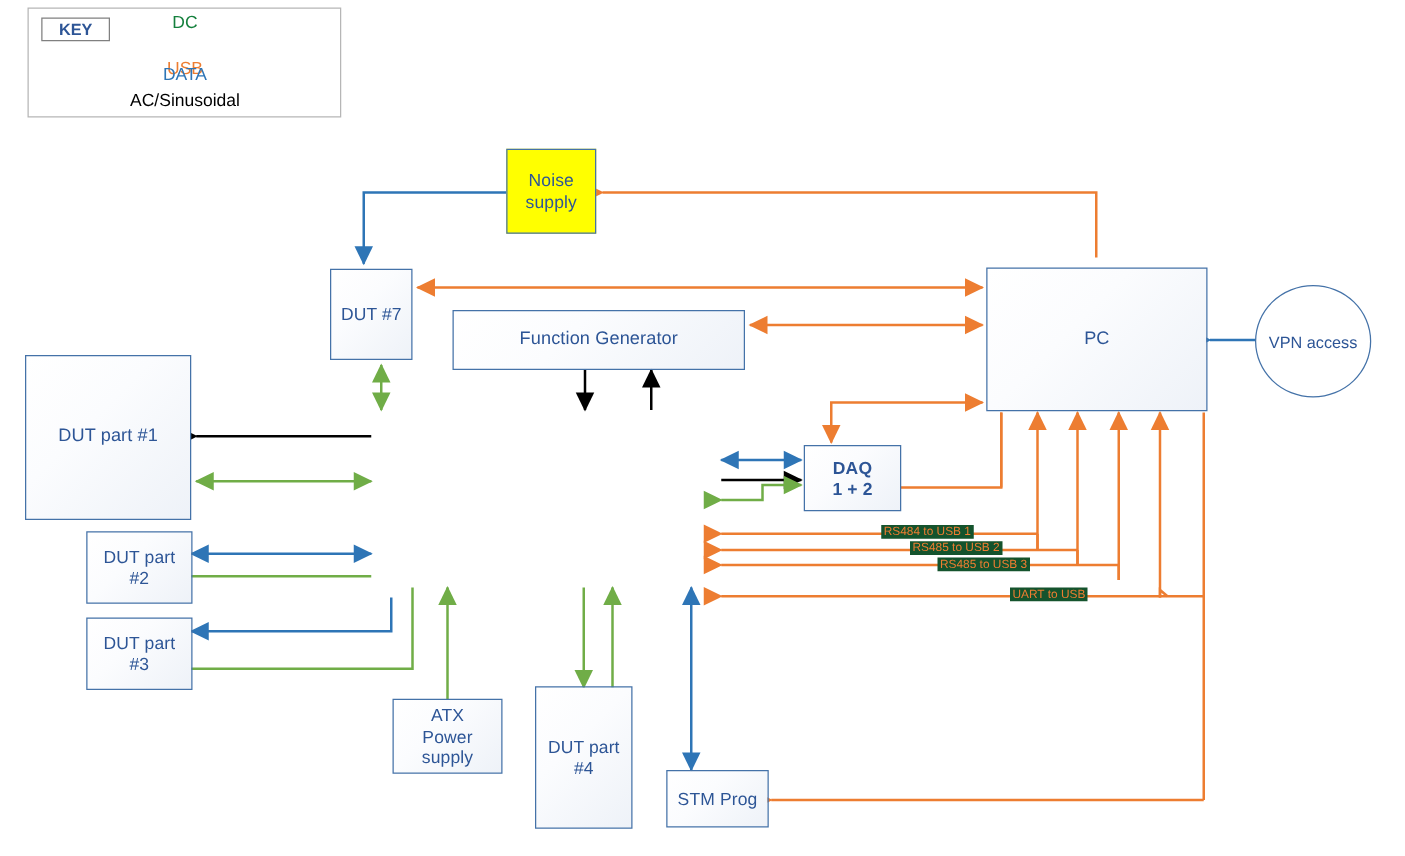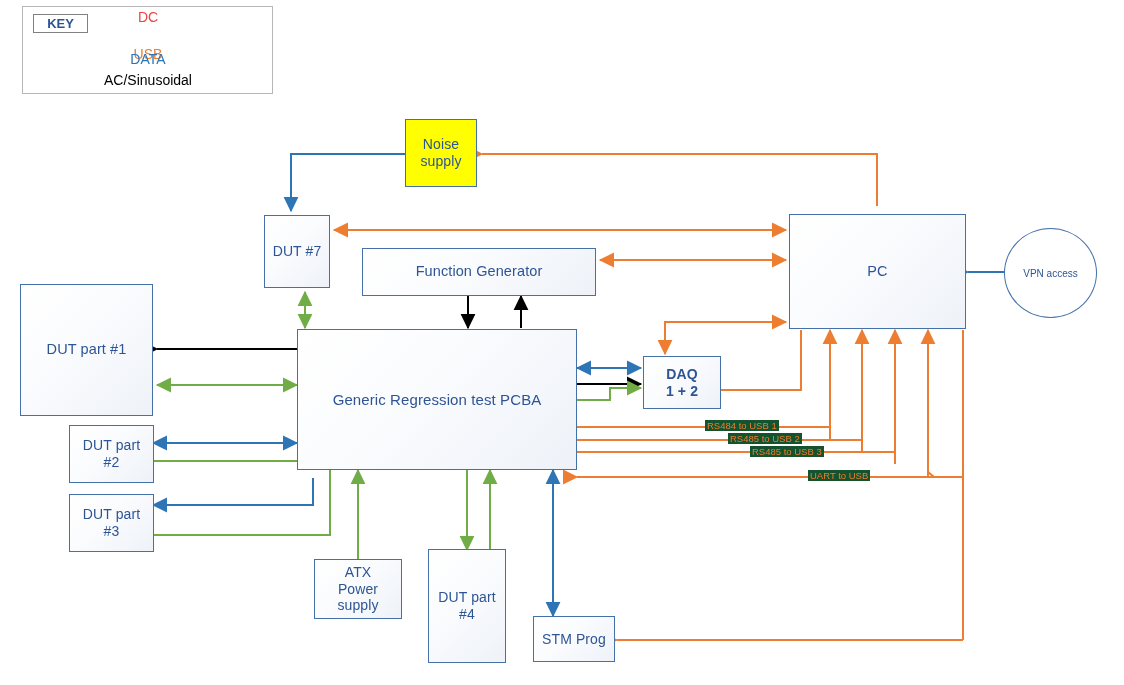--- a/index.html
+++ b/index.html
@@ -31,21 +31,21 @@
   .black{stroke:#000000;}
 </style>
 </head>
 <body>
 
 <div id="stage">
 
   <div class="keybox" style="left:22px;top:6px;width:251px;height:88px;"></div>
   <div class="keytag" style="left:33px;top:14px;width:55px;height:19px;">KEY</div>
 
-  <div class="keyline" style="left:88px;top:9px;width:120px;color:#ef4444;">DC</div>
+  <div class="keyline" style="left:88px;top:9px;width:120px;color:#15803d;">DC</div>
   <div class="keyline" style="left:88px;top:46px;width:120px;color:#ed7d31;">USB</div>
   <div class="keyline" style="left:88px;top:51px;width:120px;color:#2e75b6;">DATA</div>
   <div class="keyline" style="left:88px;top:72px;width:120px;color:#000000;">AC/Sinusoidal</div>
 
   <svg class="wires" viewBox="0 0 1124 685">
     <defs>
       <marker id="ab" markerWidth="9" markerHeight="9" refX="7.6" refY="4.5" orient="auto" markerUnits="strokeWidth">
         <path d="M0.6,0.8 L8.2,4.5 L0.6,8.2 Z" fill="#2e75b6"></path>
       </marker>
       <marker id="ao" markerWidth="9" markerHeight="9" refX="7.6" refY="4.5" orient="auto" markerUnits="strokeWidth">
@@ -139,31 +139,30 @@
 
   <div class="box yellow" style="left:405px;top:119px;width:72px;height:68px;font-size:14px;white-space:pre-line;">Noise
 supply</div>
 
   <div class="box" style="left:264px;top:215px;width:66px;height:73px;font-size:14px;">DUT #7</div>
 
   <div class="box" style="left:789px;top:214px;width:177px;height:115px;font-size:14.5px;">PC</div>
 
   <div class="box" style="left:362px;top:248px;width:234px;height:48px;font-size:14.5px;">Function Generator</div>
 
-  <div class="circle" style="left:1004px;top:228px;width:93px;height:90px;font-size:10px;">VPN access</div>
+  <div class="circle" style="left:1004px;top:228px;width:93px;height:90px;font-size:13px;">VPN access</div>
 
   <div class="box" style="left:20px;top:284px;width:133px;height:132px;font-size:14.5px;">DUT part #1</div>
 
   <div class="box" style="left:69px;top:425px;width:85px;height:58px;font-size:14px;white-space:pre-line;">DUT part
 #2</div>
 
   <div class="box" style="left:69px;top:494px;width:85px;height:58px;font-size:14px;white-space:pre-line;">DUT part
 #3</div>
 
-  <div class="box" style="left:297px;top:329px;width:280px;height:141px;font-size:15px;">Generic Regression test PCBA</div>
 
   <div class="box" style="left:643px;top:356px;width:78px;height:53px;font-size:14px;white-space:pre-line;font-weight:bold;">DAQ
 1 + 2</div>
 
   <div class="box" style="left:314px;top:559px;width:88px;height:60px;font-size:14px;white-space:pre-line;">ATX
 Power
 supply</div>
 
   <div class="box" style="left:428px;top:549px;width:78px;height:114px;font-size:14px;white-space:pre-line;">DUT part
 #4</div>

